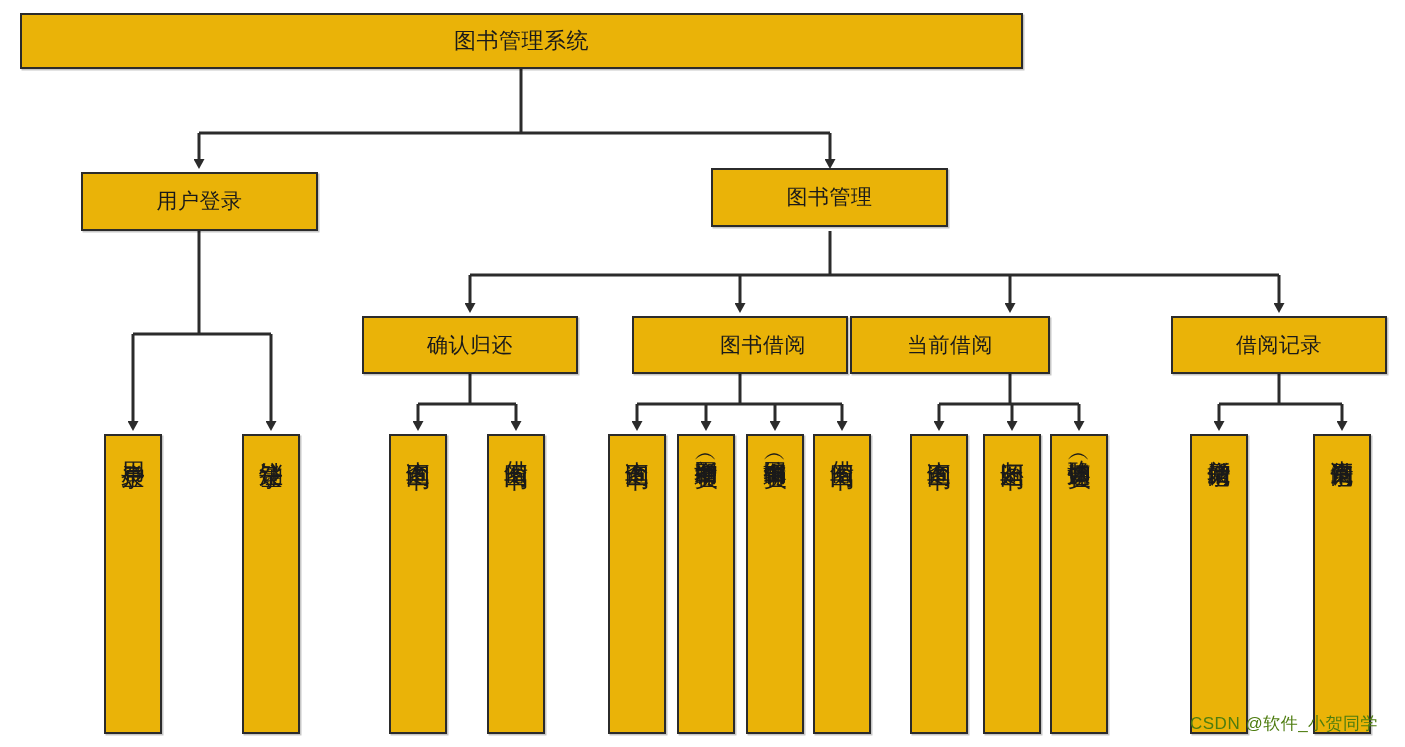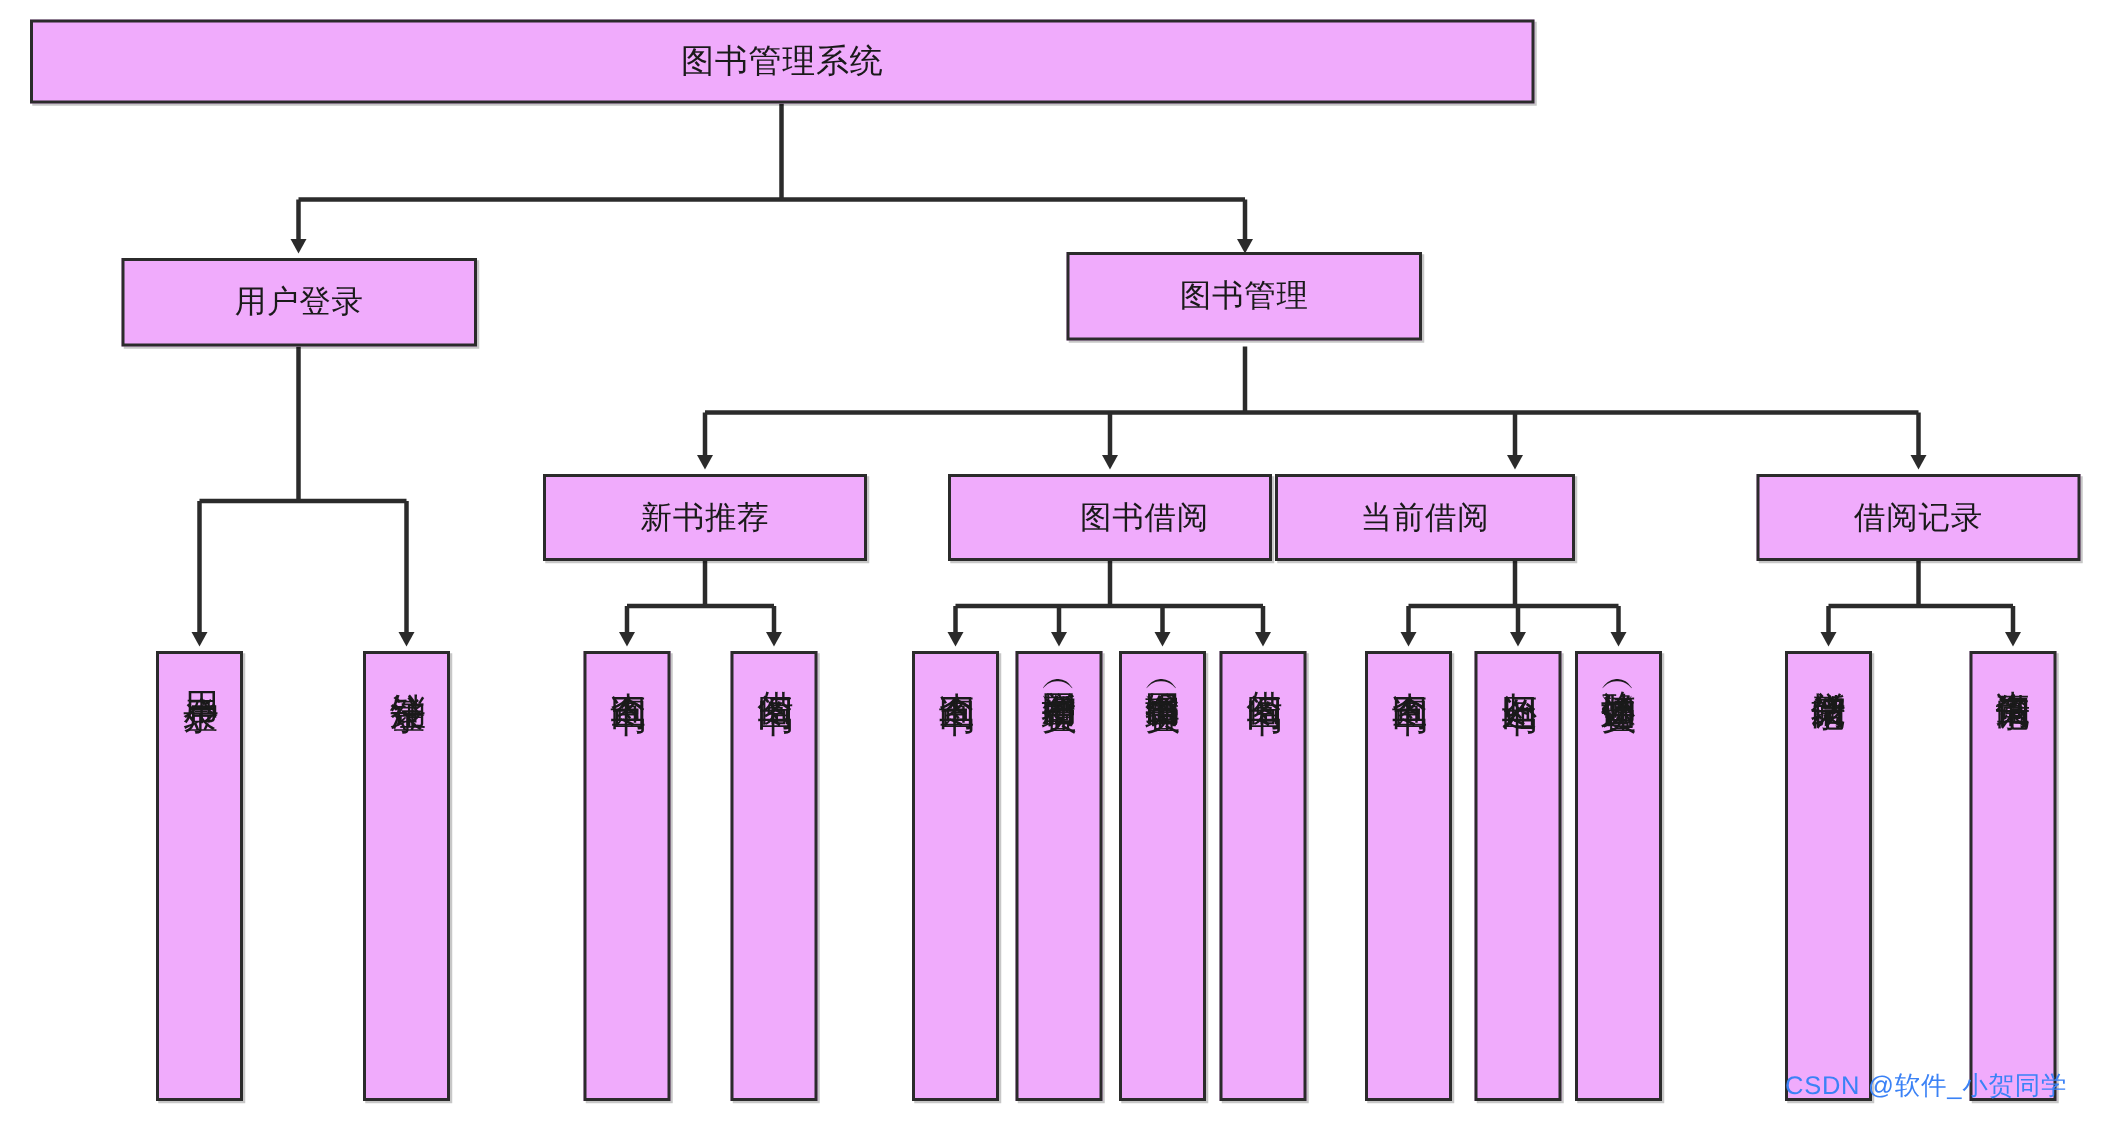--- a/index.html
+++ b/index.html
@@ -17,28 +17,27 @@
   }
   #wires{
     position:absolute;
     left:0;top:0;
     width:1405px;height:747px;
     pointer-events:none;
   }
   .node{
     position:absolute;
     box-sizing:border-box;
-    background:#f0abfc;
+    background:#eab308;
     border:2px solid #2b2b2b;
     display:flex;
     align-items:center;
     justify-content:center;
     color:#1a1a1a;
     box-shadow:1.5px 1.5px 0 rgba(0,0,0,0.22);
-    font-family:Liberation Serif, serif;
   }
   .node .label{
     display:block;
     line-height:1.18;
     letter-spacing:0.5px;
     text-align:center;
     white-space:nowrap;
   }
   
   .node.h .label{
@@ -134,21 +133,21 @@
   </div>
 
   <div class="node h" style="left: 81px; top: 172px; width: 237px; height: 59px;">
     <span class="label">用户登录</span>
   </div>
   <div class="node h" style="left: 711px; top: 168px; width: 237px; height: 59px;">
     <span class="label">图书管理</span>
   </div>
 
   <div class="node h" style="left: 362px; top: 316px; width: 216px; height: 58px;">
-    <span class="label">新书推荐</span>
+    <span class="label">确认归还</span>
   </div>
   <div class="node h" style="left: 632px; top: 316px; width: 216px; height: 58px; padding-left: 46px;">
     <span class="label">图书借阅</span>
   </div>
   <div class="node h" style="left: 850px; top: 316px; width: 200px; height: 58px;">
     <span class="label">当前借阅</span>
   </div>
   <div class="node h" style="left: 1171px; top: 316px; width: 216px; height: 58px;">
     <span class="label">借阅记录</span>
   </div>
@@ -186,15 +185,15 @@
   <div class="node v tall" style="left: 1050px; top: 434px; width: 58px; height: 300px;">
     <span class="label">确认归还（管理员）</span>
   </div>
   <div class="node v tall" style="left: 1190px; top: 434px; width: 58px; height: 300px;">
     <span class="label">新增借阅记录</span>
   </div>
   <div class="node v tall" style="left: 1313px; top: 434px; width: 58px; height: 300px;">
     <span class="label">查询借阅记录</span>
   </div>
 
-  <div class="watermark" style="left: 1190px; top: 712px; color: #3b82f6;">CSDN @软件_小贺同学</div>
+  <div class="watermark" style="left: 1190px; top: 712px; color: #4d7c0f;">CSDN @软件_小贺同学</div>
 
 </div>
 
 </body></html>

